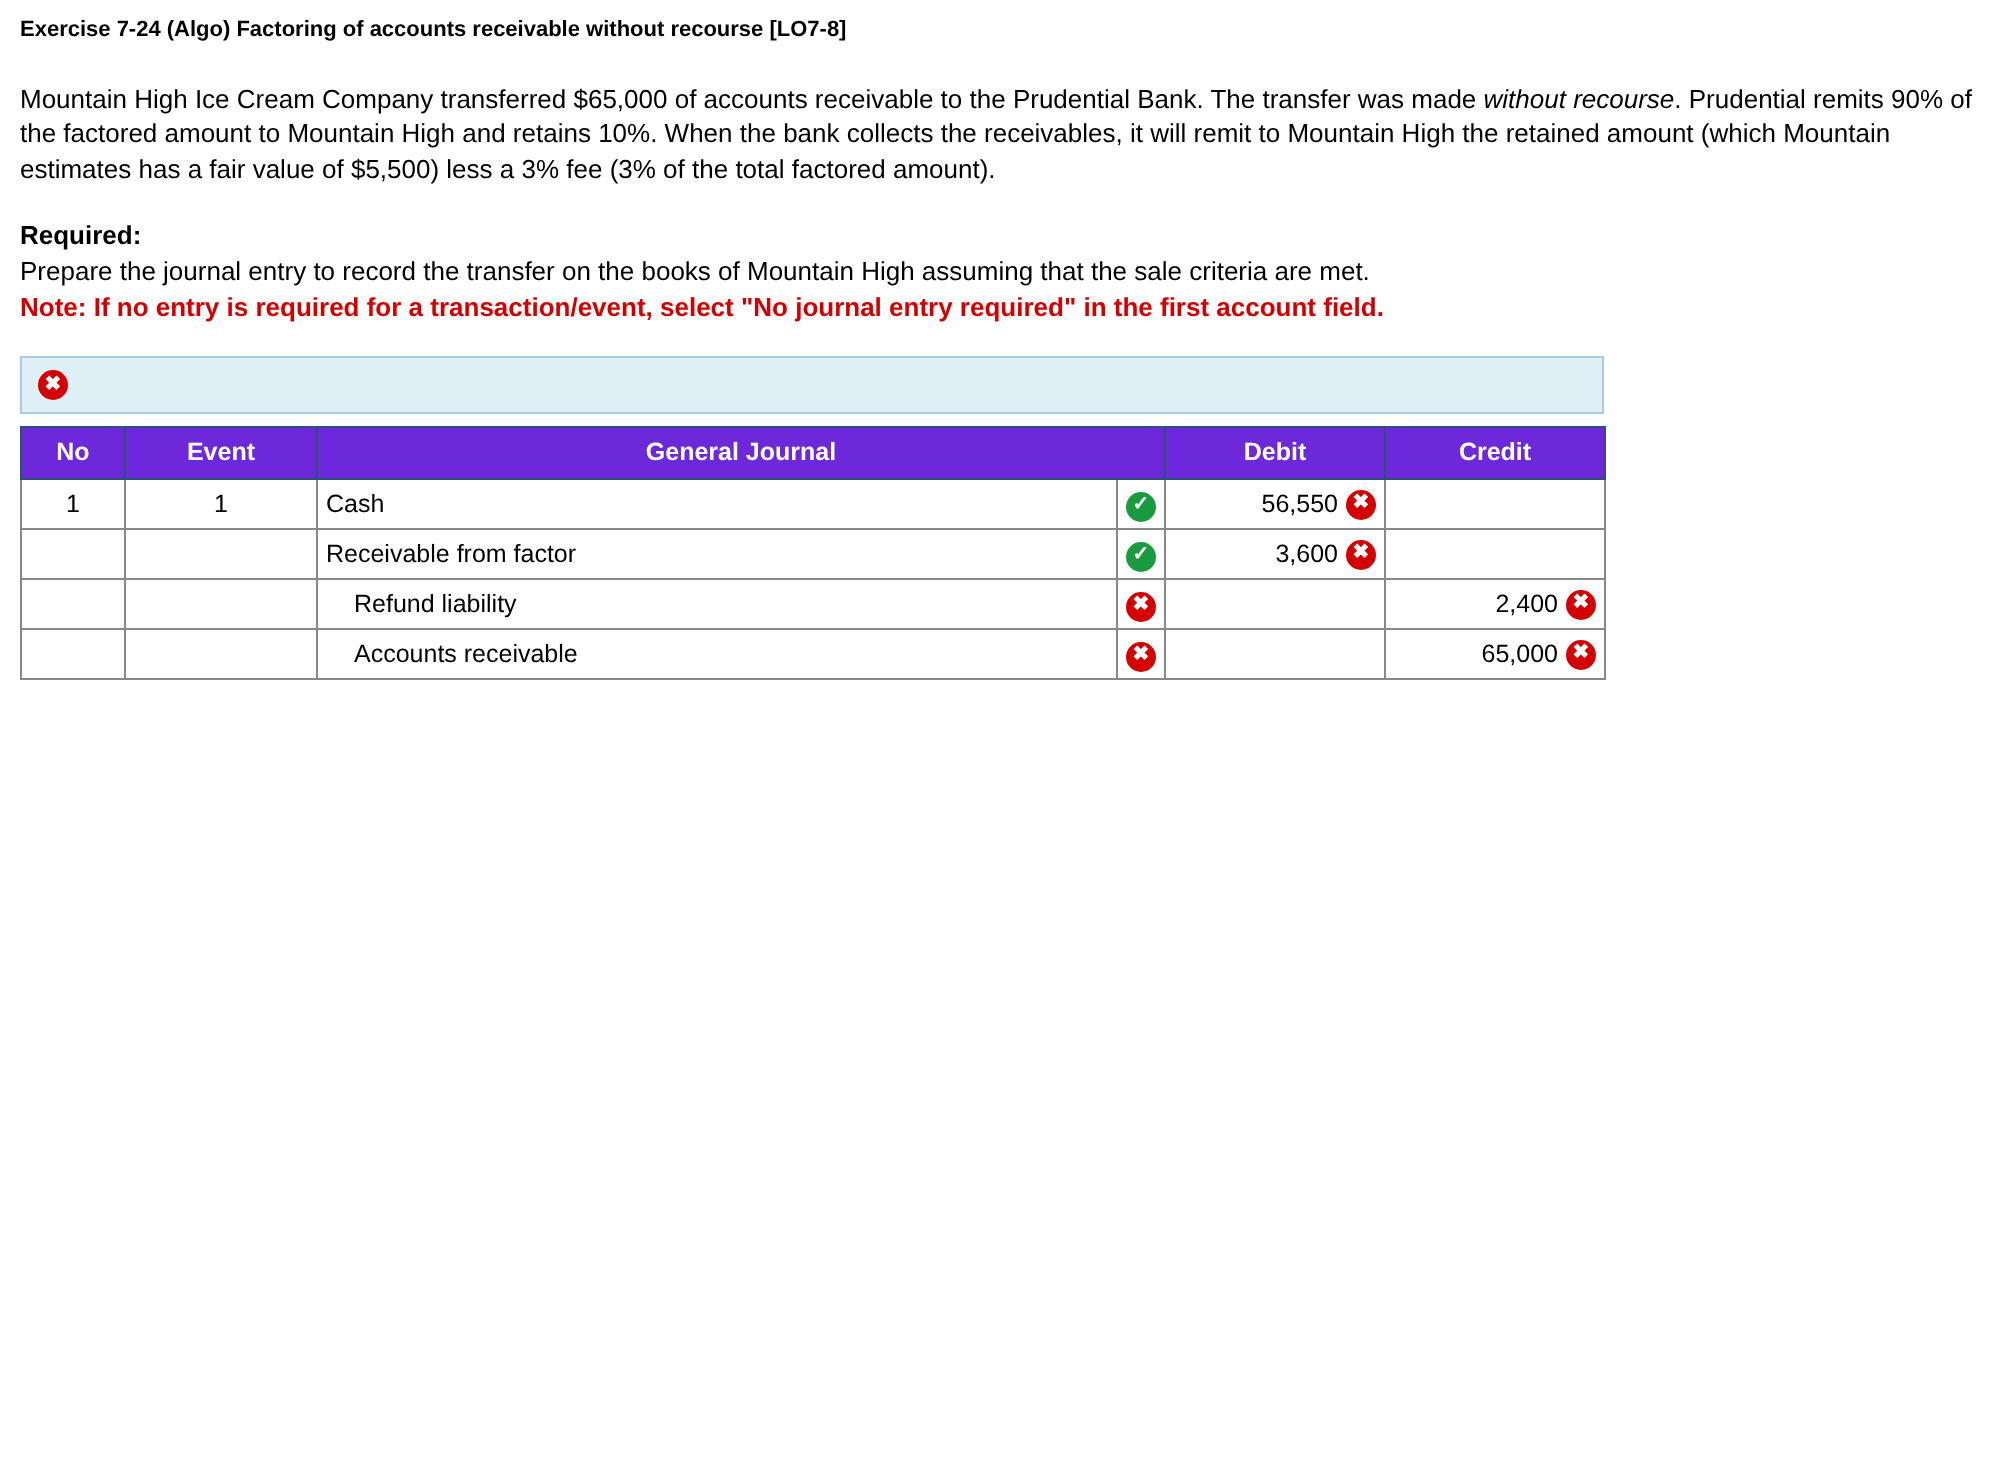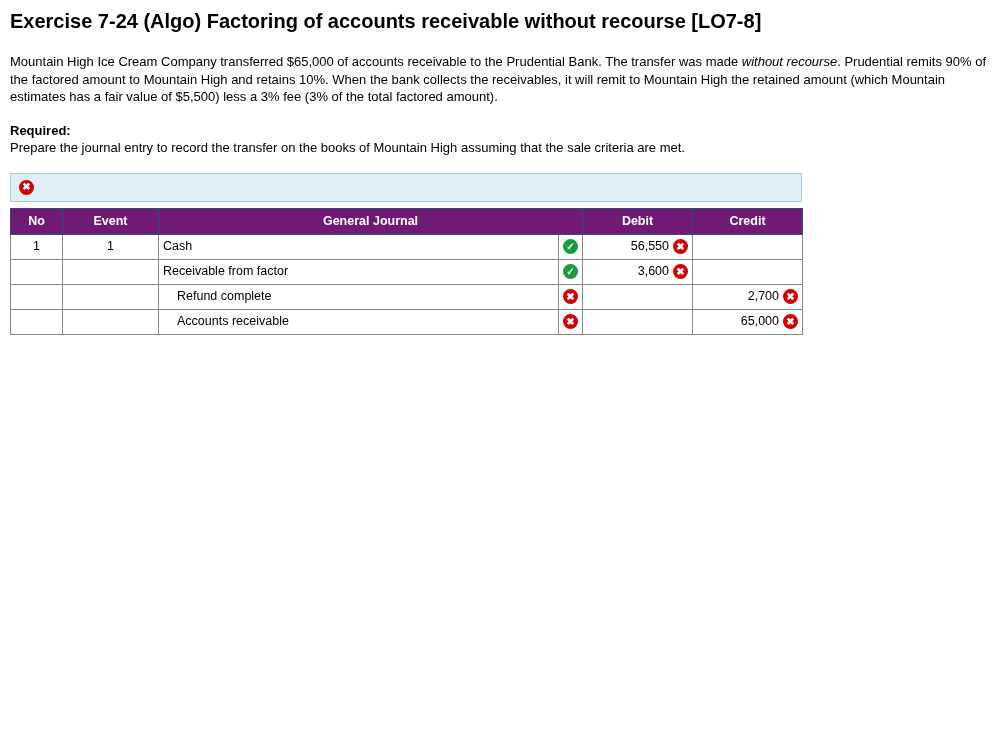--- a/index.html
+++ b/index.html
@@ -5,21 +5,21 @@
   body {
     font-family: Arial, Helvetica, sans-serif;
     font-size: 13px;
     color: #000;
     margin: 0;
     padding: 8px 10px;
     width: 984px;
     line-height: 1.35;
   }
   h2.title {
-    font-size: 20px;
+    font-size: 11px;
     font-weight: bold;
     margin: 0 0 18px 0;
   }
   .body-text {
     margin: 0 0 16px 0;
   }
   .italic { font-style: italic; }
   .required-label { font-weight: bold; display: block; }
   .note-red { color: #d40000; font-weight: bold; }
   .answer-banner {
@@ -47,21 +47,21 @@
   }
   .icon-red { background:#d40000; }
   .icon-green { background:#1a9b3f; }
   table.journal {
     border-collapse: collapse;
     margin-top: 6px;
     width: 792px;
     table-layout: fixed;
   }
   table.journal th {
-    background: #701a75;
+    background: #6d28d9;
     color: #fff;
     font-weight: bold;
     font-size: 12.5px;
     border: 1px solid #2b4f78;
     padding: 4px 6px;
     text-align: center;
   }
   table.journal td {
     border: 1px solid #888;
     padding: 2px 4px;
@@ -91,20 +91,21 @@
 
 <h2 class="title">Exercise 7-24 (Algo) Factoring of accounts receivable without recourse [LO7-8]</h2>
 
 <p class="body-text">
   <span>Mountain High Ice Cream Company transferred $65,000 of accounts receivable to the Prudential Bank. The transfer was made </span><span class="italic">without recourse</span><span>. Prudential remits 90% of the factored amount to Mountain High and retains 10%. When the bank collects the receivables, it will remit to Mountain High the retained amount (which Mountain estimates has a fair value of $5,500) less a 3% fee (3% of the total factored amount).</span>
 </p>
 
 <p class="body-text">
   <span class="required-label">Required:</span>
   <span>Prepare the journal entry to record the transfer on the books of Mountain High assuming that the sale criteria are met.</span><br>
+  <span class="note-red">Note: If no entry is required for a transaction/event, select "No journal entry required" in the first account field.</span>
 </p>
 
 <div class="answer-banner">
   <span class="icon-circle icon-red">✖</span>
 </div>
 
 <table class="journal">
   <colgroup>
     <col class="no">
       <col class="event">
@@ -155,28 +156,28 @@
             <span class="icon-circle icon-red">✖</span>
           </div>
         </td>
         <td class="num"></td>
       </tr>
       <tr class="shade-pink">
         <td class="center"></td>
         <td class="center"></td>
         <td class="acct-main">
           <div class="acct-cell">
-            <span class="acct-text indent">Refund complete</span>
+            <span class="acct-text indent">Refund liability</span>
           </div>
         </td>
         <td class="noborder-icon"><span class="icon-circle icon-red">✖</span></td>
         <td class="num"></td>
         <td class="num">
           <div class="amount-cell">
-            <span>2,700</span>
+            <span>2,400</span>
             <span class="icon-circle icon-red">✖</span>
           </div>
         </td>
       </tr>
       <tr class="shade-pink">
         <td class="center"></td>
         <td class="center"></td>
         <td class="acct-main">
           <div class="acct-cell">
             <span class="acct-text indent">Accounts receivable</span>

